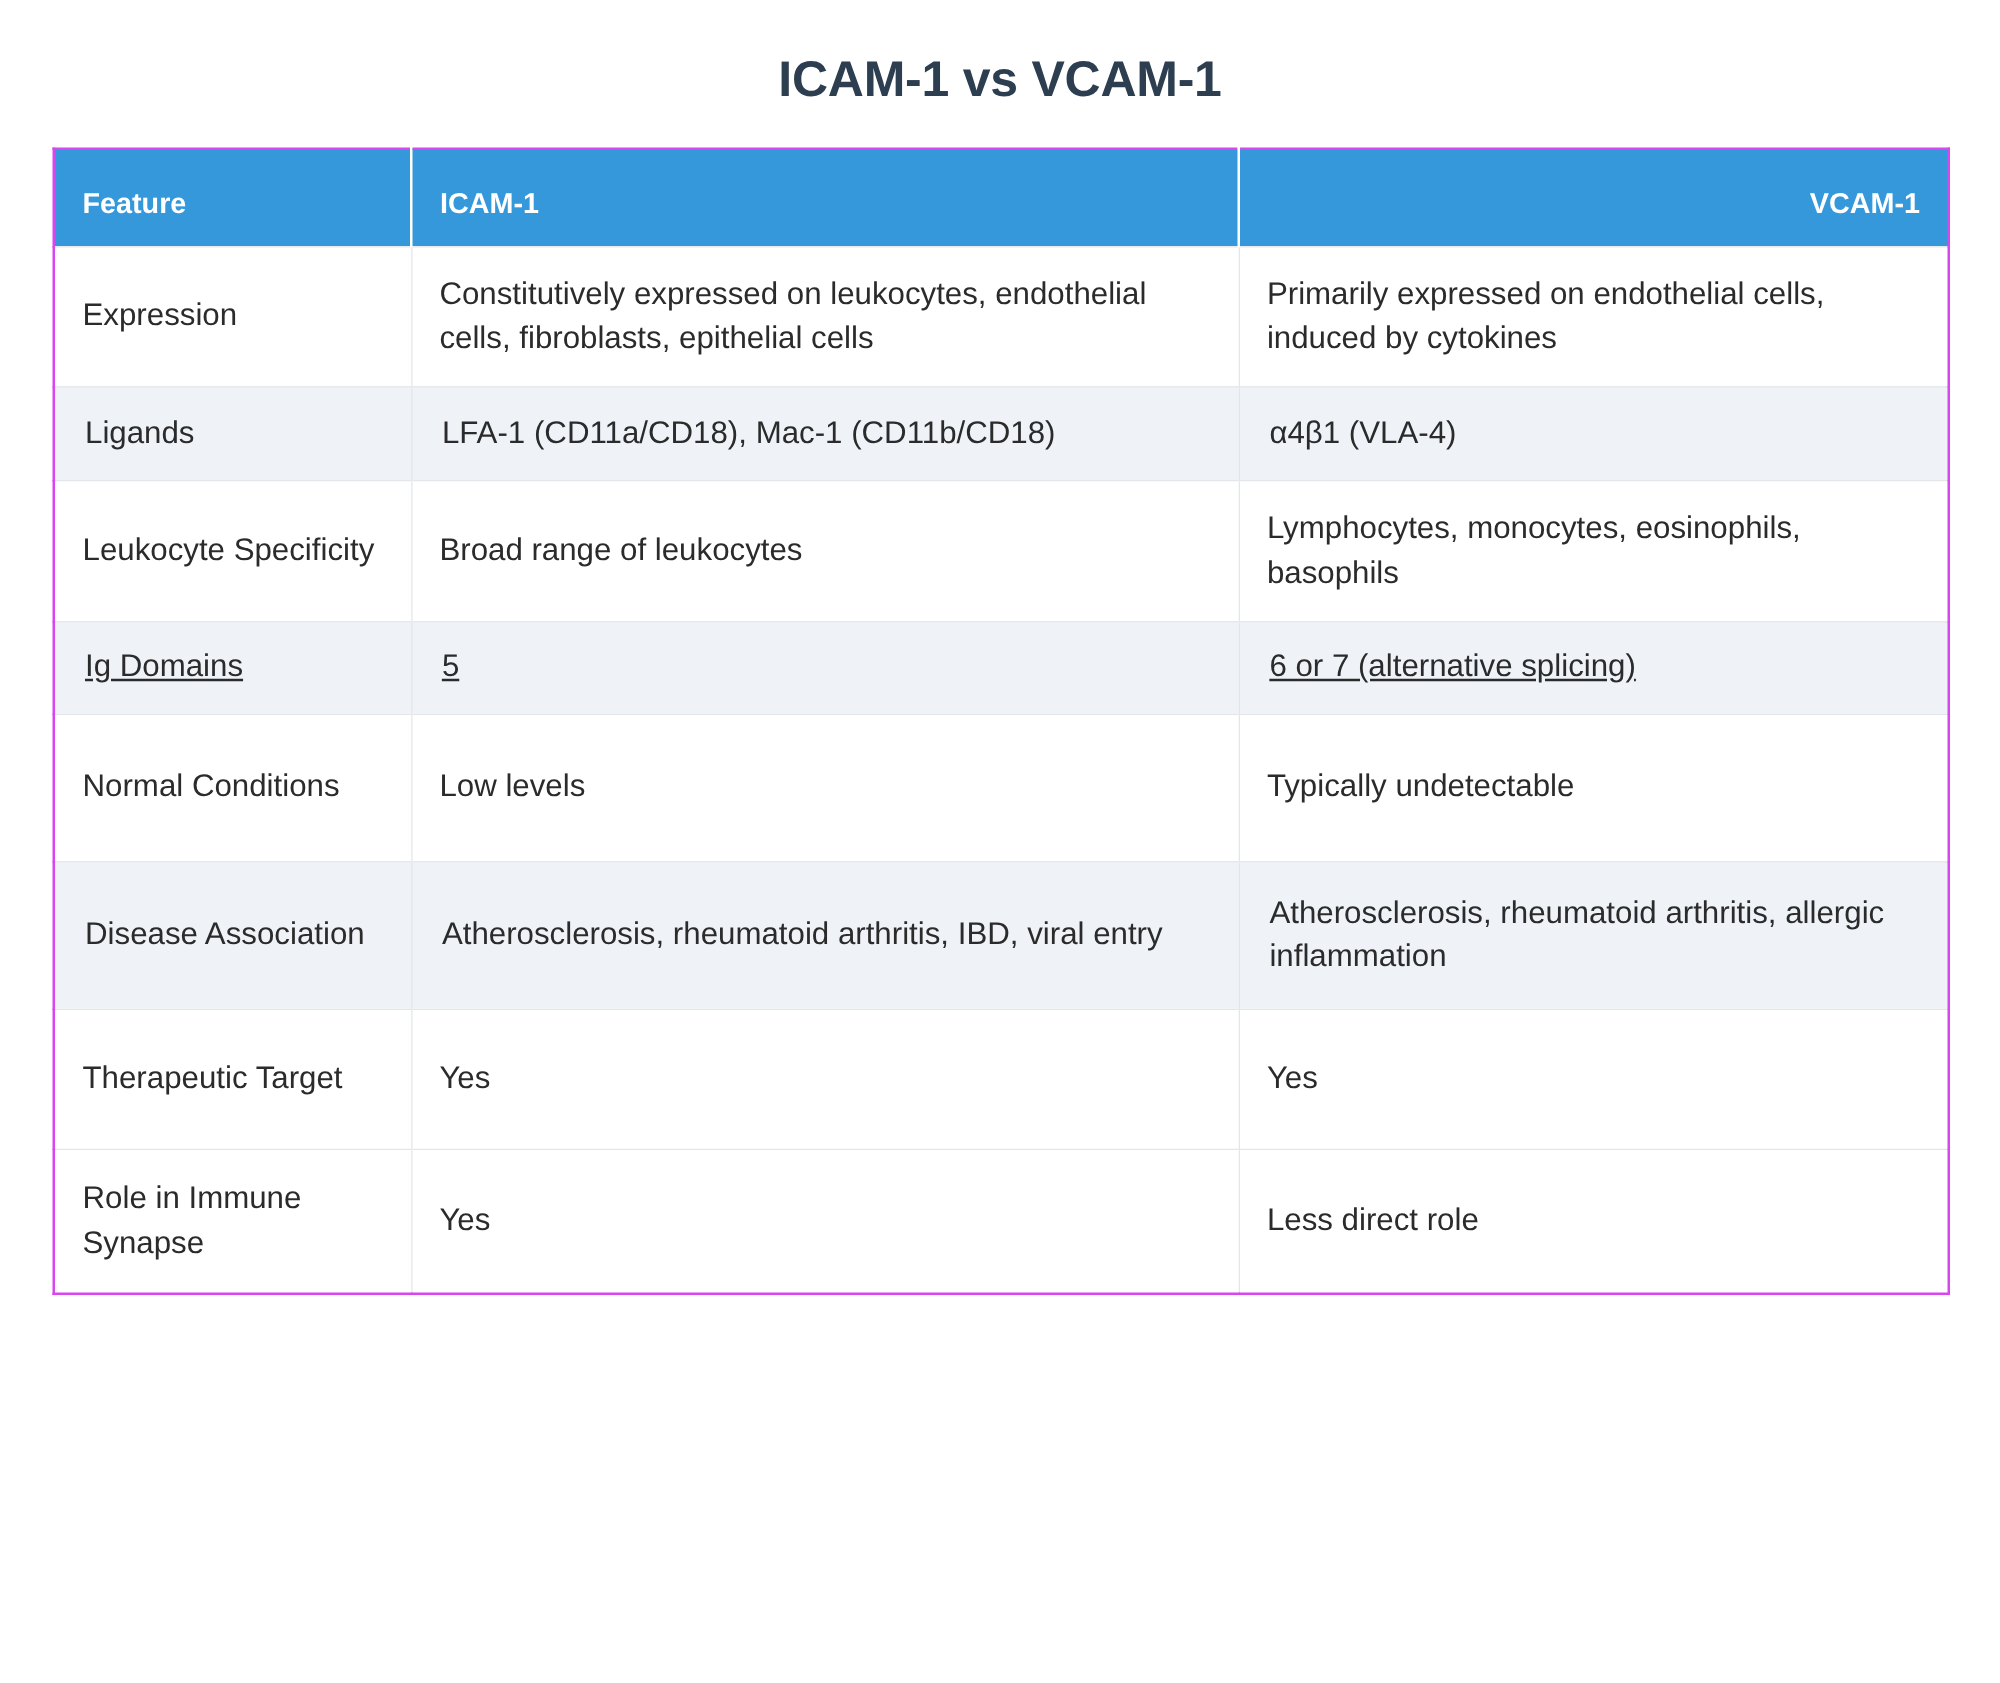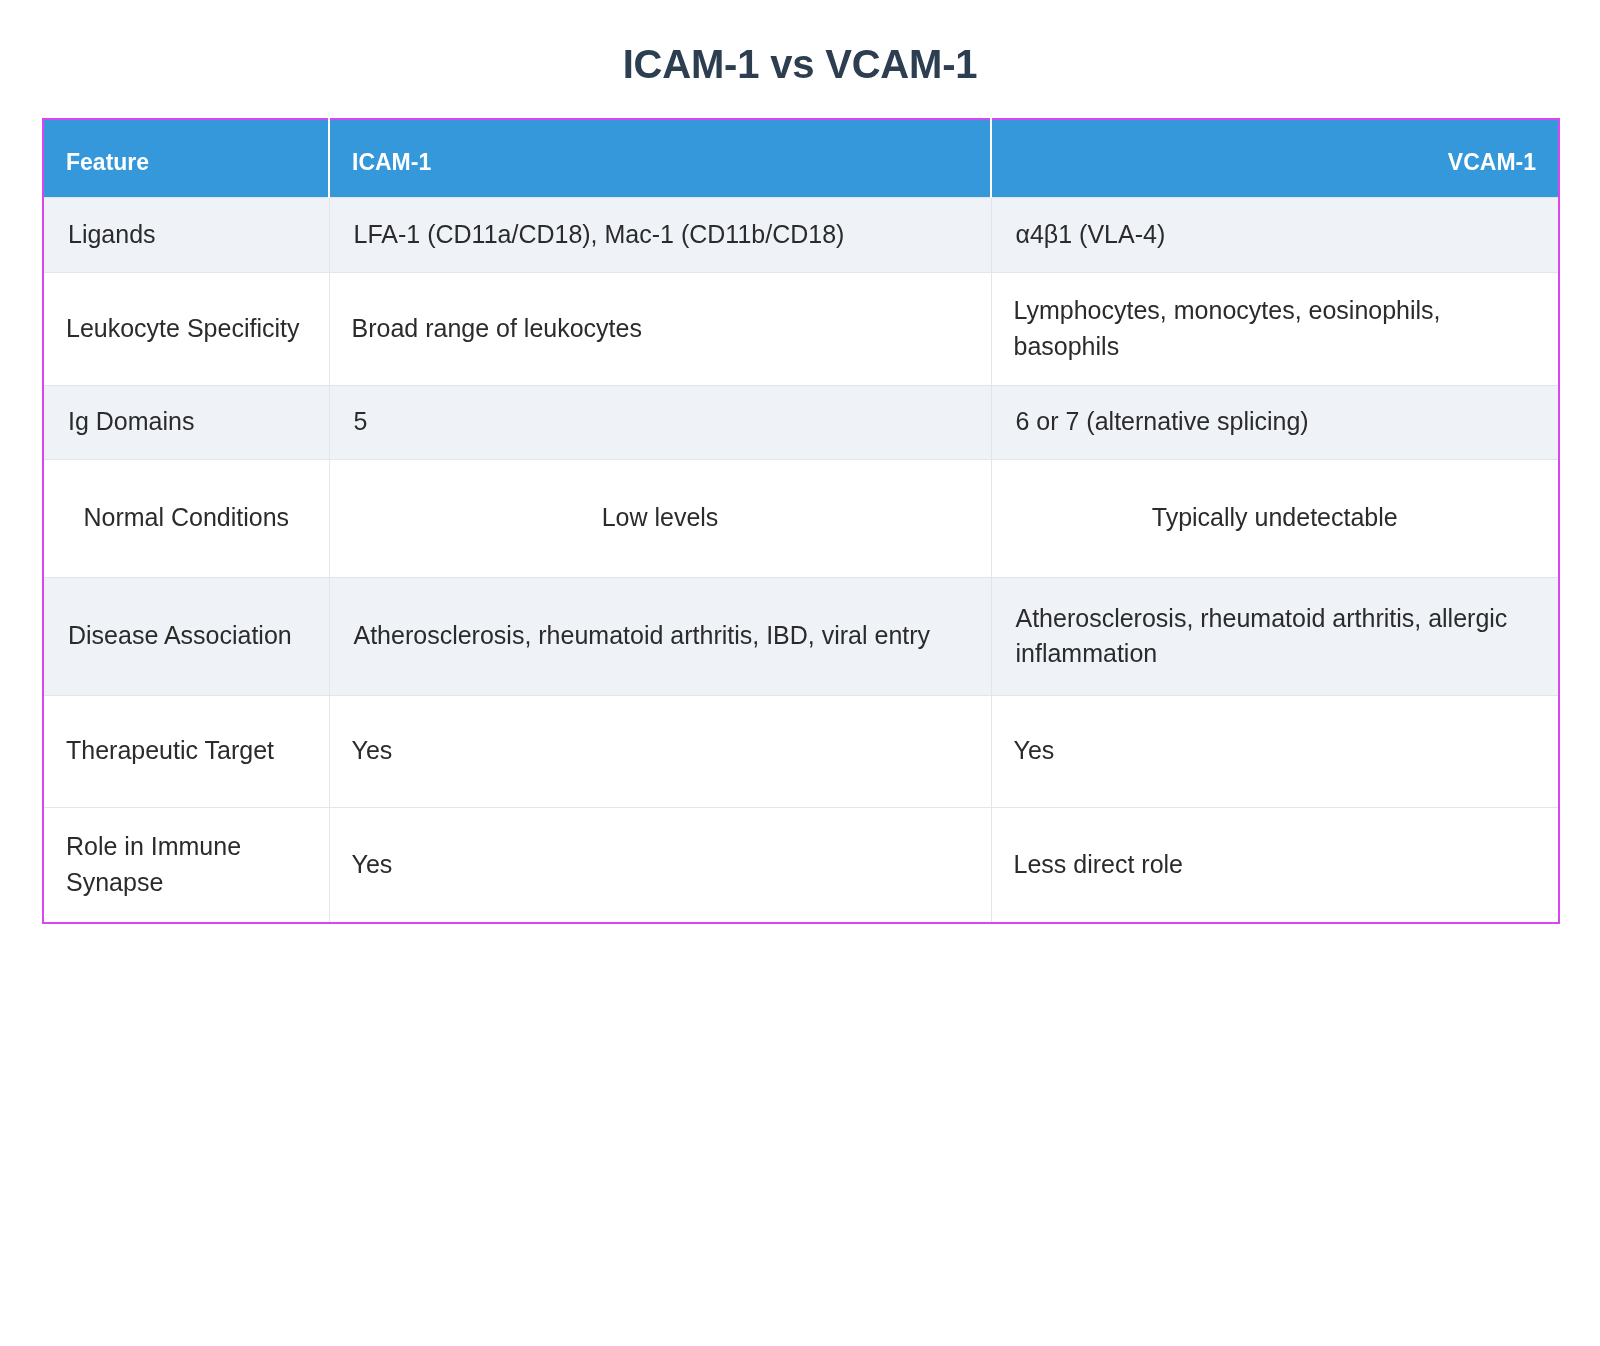--- a/index.html
+++ b/index.html
@@ -83,22 +83,22 @@
 
   tbody tr.alt td { background: #eff3f8; padding-left: 24px; }
   tbody tr.plain td { background: #ffffff; }
 
   tbody td.feature-cell { color: #2b2b2b; }
 
   
   tbody tr.r0 td { height: 112px; }
   tbody tr.r1 td { height: 75px; }
   tbody tr.r2 td { height: 113px; }
-  tbody tr.r3 td { height: 74px; }
-  tbody tr.r4 td { height: 118px; text-align: center; }
+  tbody tr.r3 td { height: 74px; text-decoration: underline; }
+  tbody tr.r4 td { height: 118px; }
   tbody tr.r5 td { height: 118px; }
   tbody tr.r6 td { height: 112px; }
   tbody tr.r7 td { height: 113px; }
   tbody tr.r8 td { height: 116px; }
 </style>
 </head>
 <body>
 
 <div class="page">
 
@@ -112,20 +112,25 @@
         <col class="c-vcam">
       </colgroup>
       <thead>
         <tr>
           <th>Feature</th>
           <th>ICAM-1</th>
           <th>VCAM-1</th>
         </tr>
       </thead>
       <tbody>
+        <tr class="plain r0">
+          <td class="feature-cell">Expression</td>
+          <td>Constitutively expressed on leukocytes, endothelial cells, fibroblasts, epithelial cells</td>
+          <td>Primarily expressed on endothelial cells, induced by cytokines</td>
+        </tr>
         <tr class="alt r1">
           <td class="feature-cell">Ligands</td>
           <td>LFA-1 (CD11a/CD18), Mac-1 (CD11b/CD18)</td>
           <td>α4β1 (VLA-4)</td>
         </tr>
         <tr class="plain r2">
           <td class="feature-cell">Leukocyte Specificity</td>
           <td>Broad range of leukocytes</td>
           <td>Lymphocytes, monocytes, eosinophils, basophils</td>
         </tr>

